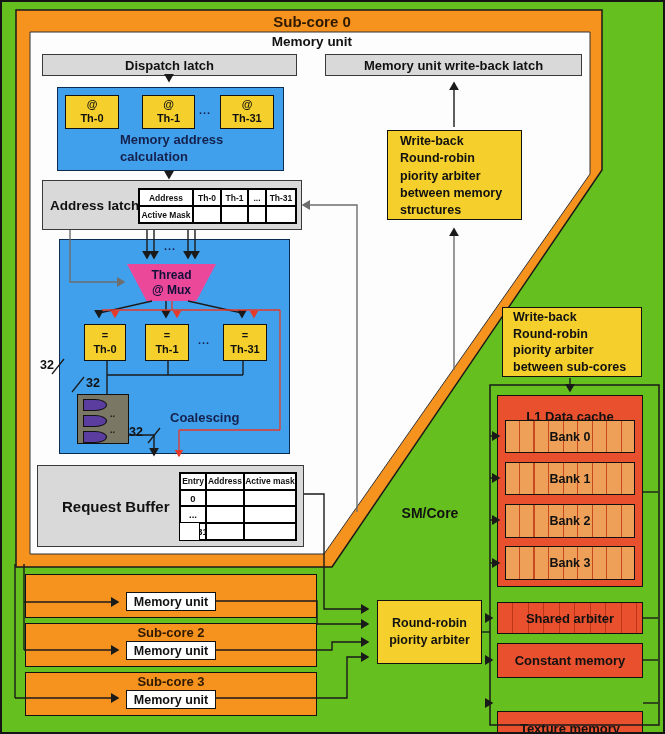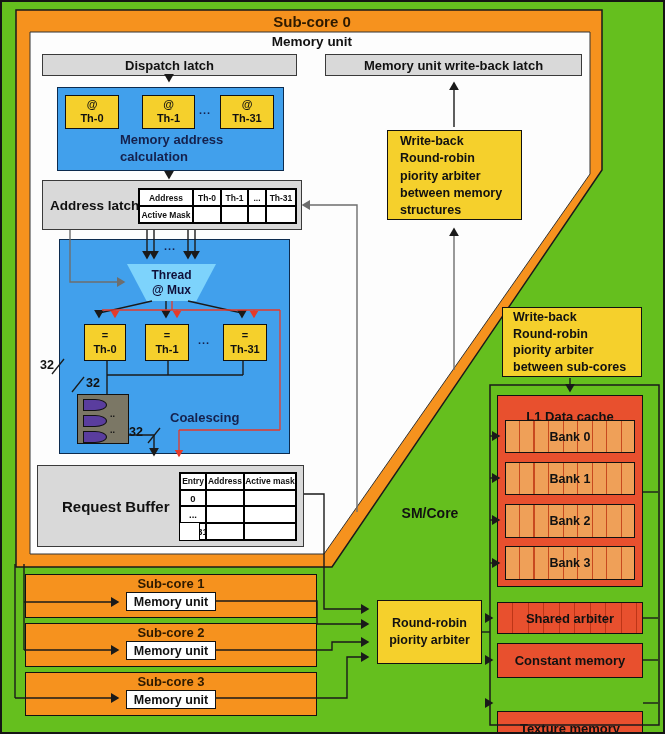--- a/index.html
+++ b/index.html
@@ -73,21 +73,21 @@
     <div class="cell">Th-31</div>
     <div class="cell">Active Mask</div>
     <div class="cell"></div>
     <div class="cell"></div>
     <div class="cell"></div>
     <div class="cell"></div>
   </div>
 
   <div class="abs bluebox" style="left:57px;top:237px;width:231px;height:215px;"></div>
   <div class="abs dots navy" style="left:162px;top:238px;">...</div>
-  <div class="abs ctr pre" style="left:125px;top:262px;width:89px;height:37px;background:#7dd3fc;clip-path:polygon(0 0,100% 0,78% 100%,22% 100%);font-size:12px;line-height:1.25;color:#10103a;">Thread
+  <div class="abs ctr pre" style="left:125px;top:262px;width:89px;height:37px;background:#ec4899;clip-path:polygon(0 0,100% 0,78% 100%,22% 100%);font-size:12px;line-height:1.25;color:#10103a;">Thread
 @ Mux</div>
   <div class="abs ctr yellow pre" style="left:82px;top:322px;width:42px;height:37px;font-size:11px;line-height:1.25;">=
 Th-0</div>
   <div class="abs ctr yellow pre" style="left:143px;top:322px;width:44px;height:37px;font-size:11px;line-height:1.25;">=
 Th-1</div>
   <div class="abs ctr yellow pre" style="left:221px;top:322px;width:44px;height:37px;font-size:11px;line-height:1.25;">=
 Th-31</div>
   <div class="abs dots navy" style="left:196px;top:332px;">...</div>
   <div class="abs navy" style="left:168px;top:408px;font-size:13px;">Coalescing</div>
 
@@ -138,21 +138,20 @@
   <div class="abs ctr bank" style="left:503px;top:418px;width:130px;height:33px;">Bank 0</div>
   <div class="abs ctr bank" style="left:503px;top:460px;width:130px;height:33px;">Bank 1</div>
   <div class="abs ctr bank" style="left:503px;top:502px;width:130px;height:34px;">Bank 2</div>
   <div class="abs ctr bank" style="left:503px;top:544px;width:130px;height:34px;">Bank 3</div>
 
   <div class="abs ctr redbox stripe-red" style="left:495px;top:600px;width:146px;height:32px;">Shared arbiter</div>
   <div class="abs ctr redbox" style="left:495px;top:641px;width:146px;height:35px;">Constant memory</div>
   <div class="abs ctr redbox" style="left:495px;top:709px;width:146px;height:35px;">Texture memory</div>
 
   <div class="abs orangebox" style="left:23px;top:572px;width:292px;height:44px;">
-    <div class="ctr brown" style="height:17px;font-size:13px;">Sub-core 1</div>
     <div class="abs ctr whitebox" style="left:100px;top:17px;width:90px;height:19px;font-size:12.5px;">Memory unit</div>
   </div>
   <div class="abs orangebox" style="left:23px;top:621px;width:292px;height:44px;">
     <div class="ctr brown" style="height:17px;font-size:13px;">Sub-core 2</div>
     <div class="abs ctr whitebox" style="left:100px;top:17px;width:90px;height:19px;font-size:12.5px;">Memory unit</div>
   </div>
   <div class="abs orangebox" style="left:23px;top:670px;width:292px;height:44px;">
     <div class="ctr brown" style="height:17px;font-size:13px;">Sub-core 3</div>
     <div class="abs ctr whitebox" style="left:100px;top:17px;width:90px;height:19px;font-size:12.5px;">Memory unit</div>
   </div>

